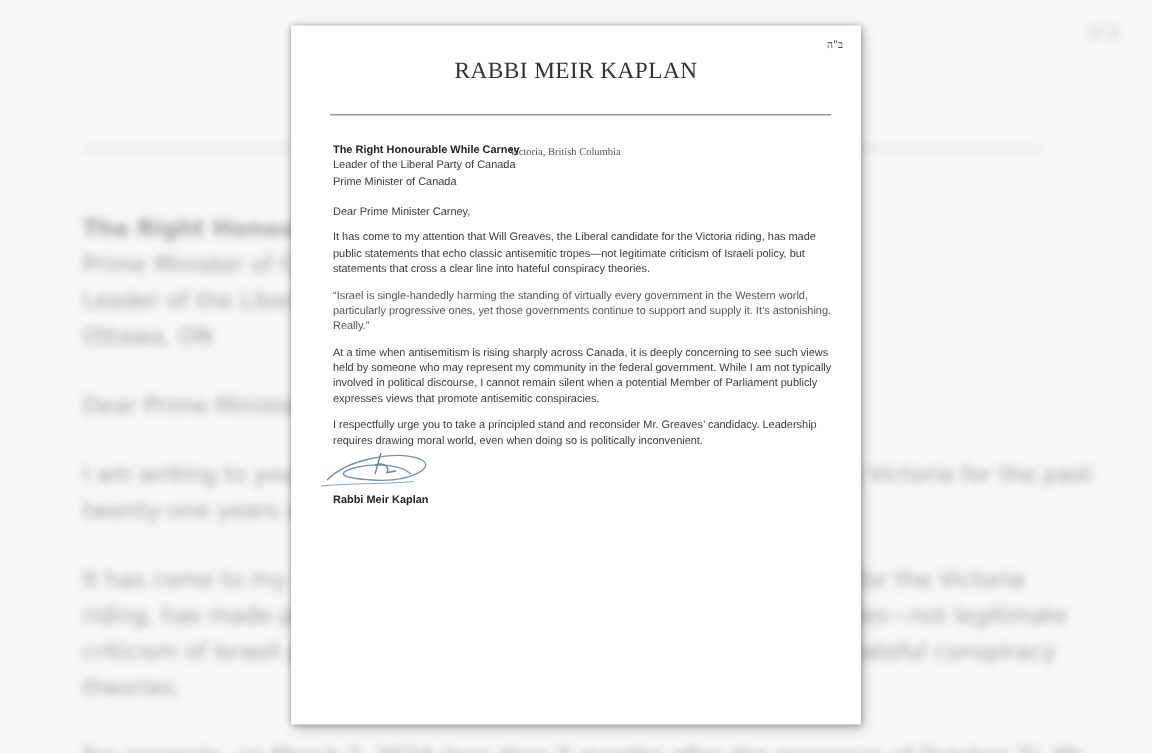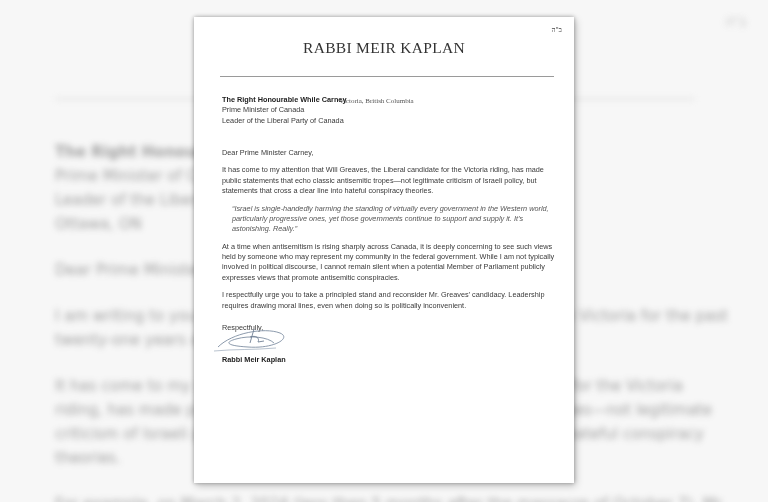--- a/index.html
+++ b/index.html
@@ -39,22 +39,22 @@
     font-family:"Liberation Serif", serif; font-size:7px; color:#555;margin-top:39px;
   }
   .lh-rule { position:absolute; left:26px; right:20px; top:59px; height:1px; background:#9a9a9a; }
 
   .body {
     position:absolute; left:28px; right:18px; top:78px;
     font-family:"Liberation Sans", sans-serif; font-size:7.3px; line-height:10.3px; color:#3a3a3a;
   }
   .recipient .rname { font-weight:bold; color:#222; }
   .body p { margin:0 0 7.3px 0; }
-  .body .quote { font-style:italic; color:#555;margin-left:10px; }
-  .body .salute { margin-top:22px; }
+  .body .quote { color:#555; }
+  .body .salute { margin-top:10px; }
   .closing { margin-top:12px; }
   .sig-wrap { position:relative; height:22px; }
   .sig-wrap svg { position:absolute; left:-8px; top:-10px; }
   .signer { font-weight:bold; color:#222; }
 </style>
 </head>
 <body>
 
 <div class="bg">
   <div class="bg-hebrew">ב"ה</div>
@@ -74,30 +74,29 @@
 
 <div class="page">
   <div class="hebrew">ב"ה</div>
   <div class="lh-name">RABBI MEIR KAPLAN</div>
   <div class="lh-loc">Victoria, British Columbia</div>
   <div class="lh-rule"></div>
 
   <div class="body">
     <div class="recipient">
       <div class="rname">The Right Honourable While Carney</div>
+      <div>Leader of the Liberal Party of Canada</div>
       <div>Prime Minister of Canada</div>
-      <div>Leader of the Liberal Party of Canada</div>
     </div>
     <p class="salute">Dear Prime Minister Carney,</p>
     <p>It has come to my attention that Will Greaves, the Liberal candidate for the Victoria riding, has made public statements that echo classic antisemitic tropes—not legitimate criticism of Israeli policy, but statements that cross a clear line into hateful conspiracy theories.</p>
     <p class="quote">“Israel is single-handedly harming the standing of virtually every government in the Western world, particularly progressive ones, yet those governments continue to support and supply it. It’s astonishing. Really.”</p>
     <p>At a time when antisemitism is rising sharply across Canada, it is deeply concerning to see such views held by someone who may represent my community in the federal government. While I am not typically involved in political discourse, I cannot remain silent when a potential Member of Parliament publicly expresses views that promote antisemitic conspiracies.</p>
-    <p>I respectfully urge you to take a principled stand and reconsider Mr. Greaves’ candidacy. Leadership requires drawing moral lines, even when doing so is politically inconvenient.</p>
+    <p>I respectfully urge you to take a principled stand and reconsider Mr. Greaves’ candidacy. Leadership requires drawing moral world, even when doing so is politically inconvenient.</p>
 
-    <div class="closing">Respectfully,</div>
     <div class="sig-wrap">
       <svg width="80" height="32" viewBox="0 0 80 32">
         <path d="M4 24 C 18 10, 50 4, 66 10 C 78 15, 60 26, 34 24 C 16 23, 8 20, 22 16 C 36 12, 54 14, 60 20" fill="none" stroke="#7f8fa3" stroke-width="0.9"></path>
         <path d="M40 6 L36 20 M36 14 C 42 12, 46 15, 44 19 L 50 18" fill="none" stroke="#6f7f94" stroke-width="0.9"></path>
         <path d="M0 28 C 20 26, 40 27, 62 25" fill="none" stroke="#8a9aae" stroke-width="0.6"></path>
       </svg>
     </div>
     <div class="signer">Rabbi Meir Kaplan</div>
   </div>
 </div>

